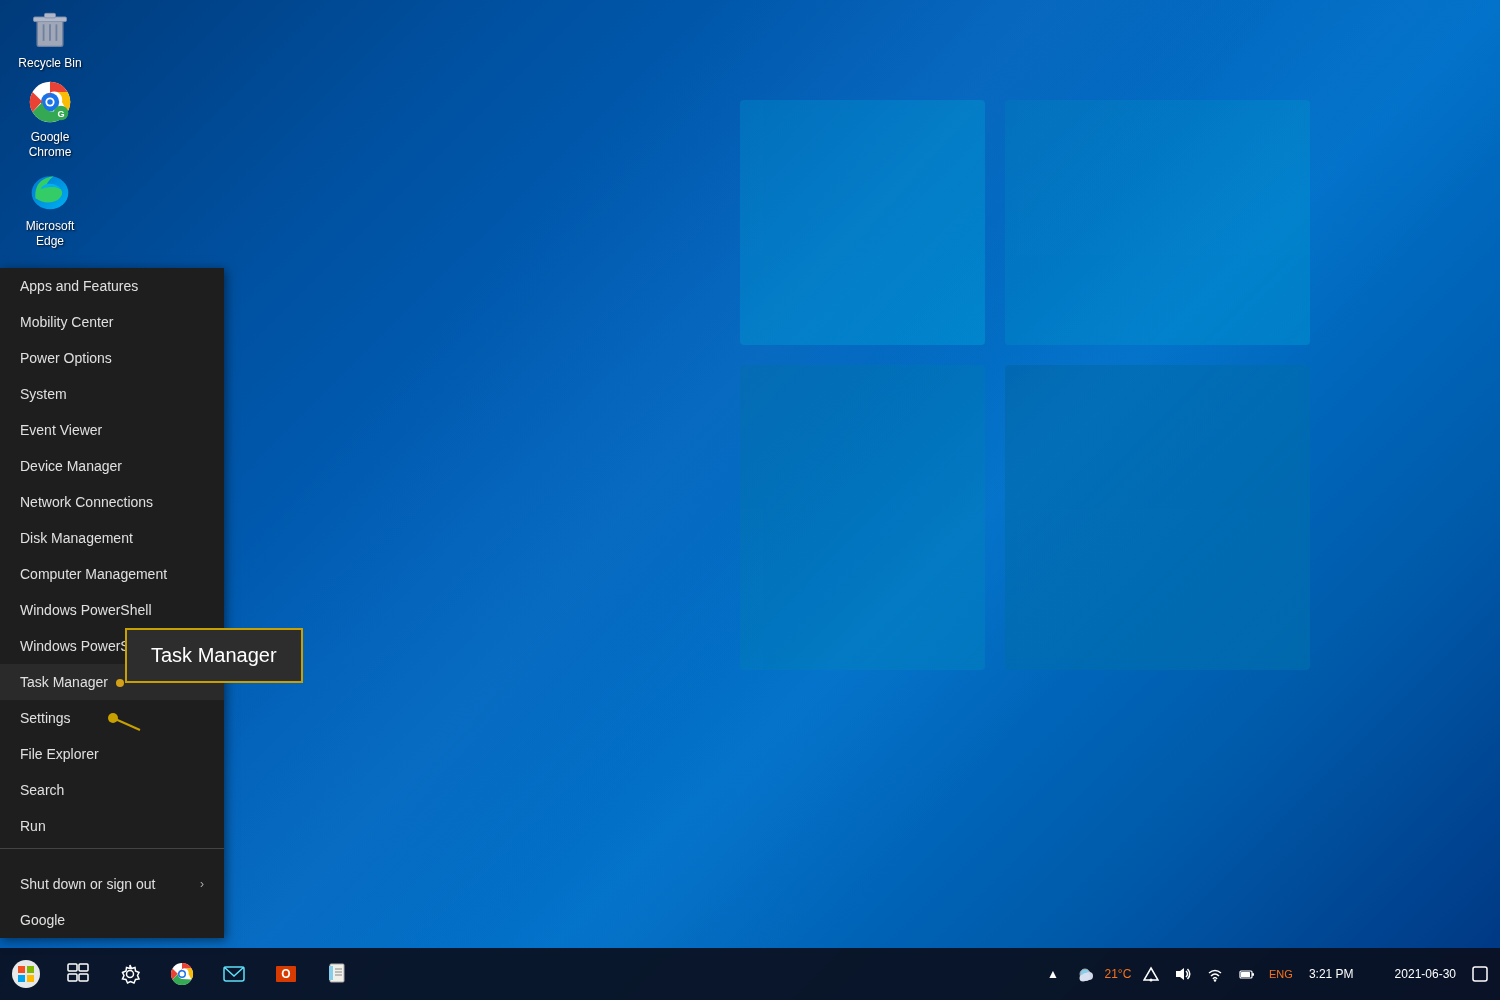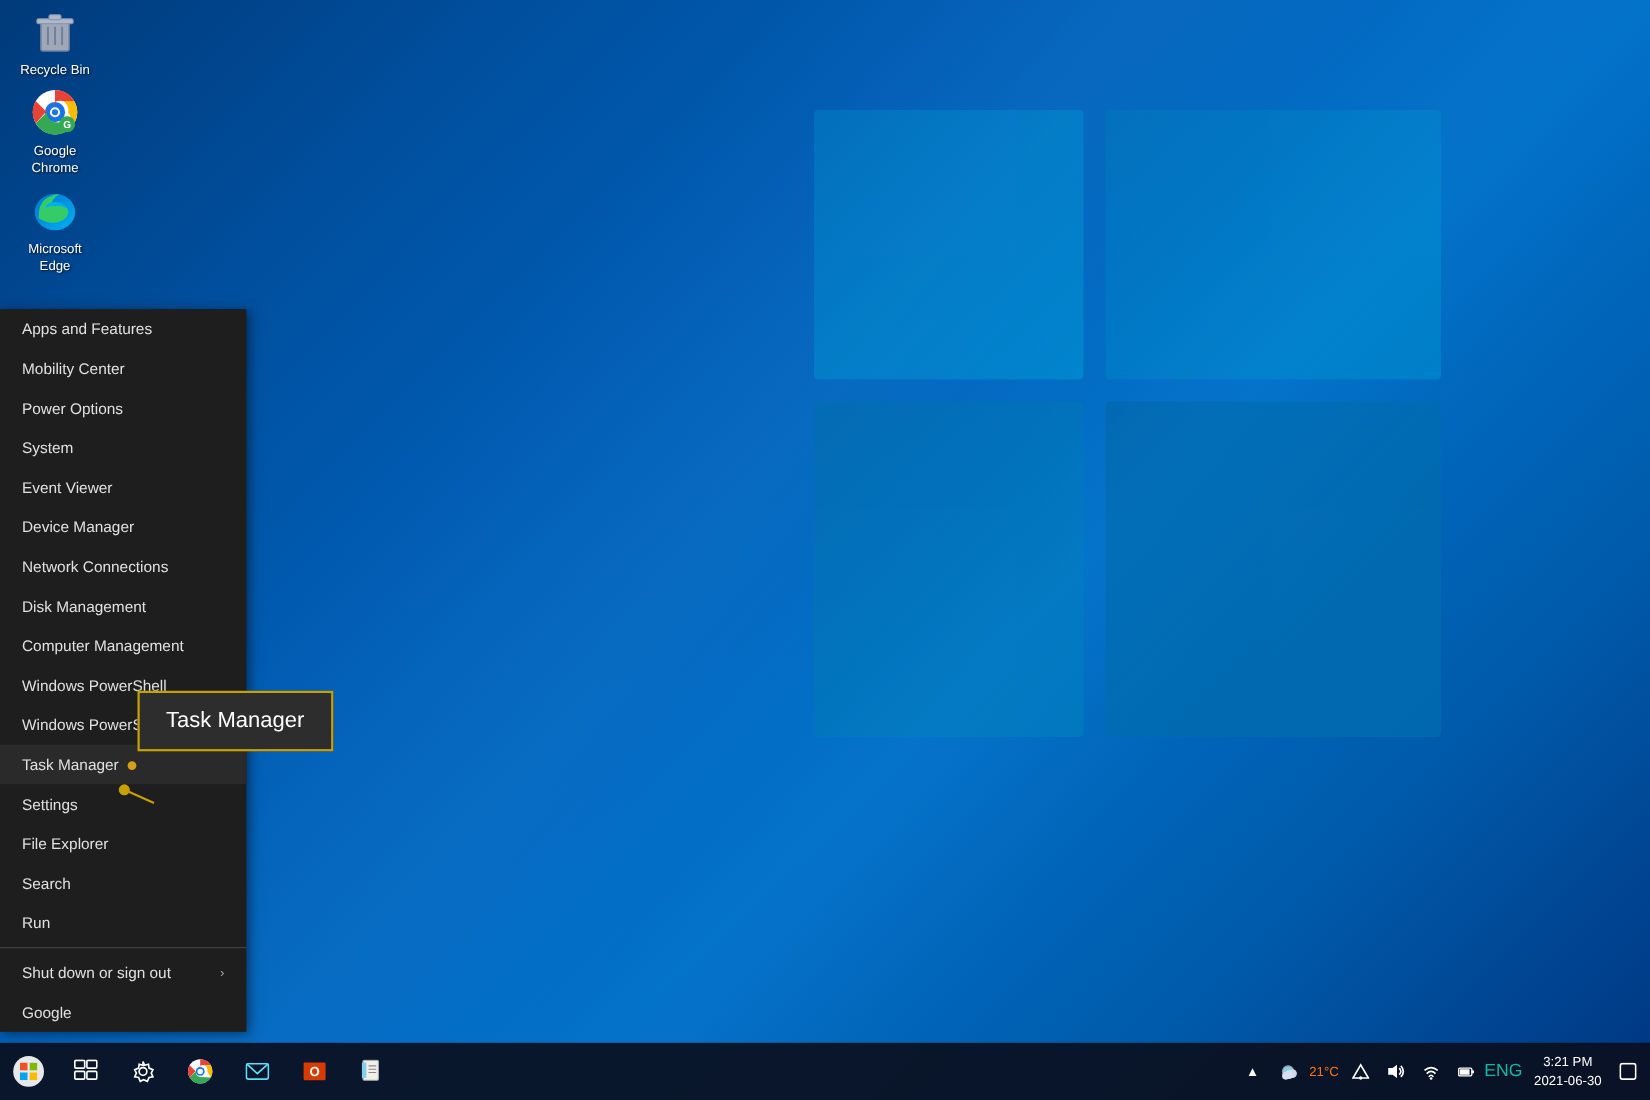--- a/index.html
+++ b/index.html
@@ -143,21 +143,21 @@
       cursor: pointer;
       display: flex;
       align-items: center;
       justify-content: space-between;
       white-space: nowrap;
     }
 
     .menu-item.separator-above {
       border-top: 1px solid #444;
       margin-top: 4px;
-      padding-top: 14px;
+      padding-top: 27px;
     }
 
     .menu-item .chevron {
       font-size: 12px;
       color: #aaa;
     }
 
     
     .task-manager-tooltip {
       position: absolute;
@@ -209,27 +209,28 @@
     .taskbar-right {
       display: flex;
       align-items: center;
       gap: 4px;
       margin-left: auto;
       padding-right: 8px;
     }
 
     .taskbar-clock {
       display: flex;
-      flex-direction: column;
+      flex-direction: row;
       align-items: center;
       color: white;
       font-size: 12px;
       line-height: 1.4;
       padding: 0 8px;
       cursor: pointer;
+      gap: 41px;
     }
 
     .taskbar-notification {
       width: 24px;
       height: 44px;
       display: flex;
       align-items: center;
       justify-content: center;
       cursor: pointer;
       color: white;
@@ -533,21 +534,21 @@
       </div>
 
       <div class="systray-icon">
         <svg width="16" height="16" viewBox="0 0 16 16">
           <rect x="1" y="5" width="12" height="7" rx="1" fill="none" stroke="white" stroke-width="1.2"></rect>
           <rect x="13" y="7" width="2" height="3" rx="1" fill="white"></rect>
           <rect x="2" y="6" width="9" height="5" rx="0.5" fill="white"></rect>
         </svg>
       </div>
 
-      <span class="systray-icon" style="font-size:16px;color:#14b8a6;min-width:32px;text-align:center;">ENG</span>
+      <span class="systray-icon" style="font-size:11px;color:#f97316;min-width:32px;text-align:center;">ENG</span>
 
       <div class="taskbar-clock">
         <span>3:21 PM</span>
         <span>2021-06-30</span>
       </div>
 
       <div class="taskbar-notification">
         <svg width="16" height="16" viewBox="0 0 16 16">
           <rect x="1" y="1" width="14" height="14" rx="2" fill="none" stroke="white" stroke-width="1.5"></rect>
         </svg>

